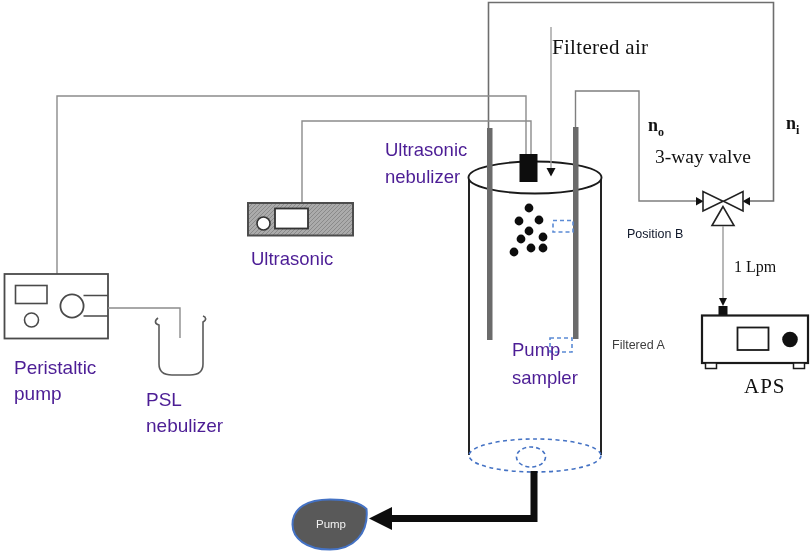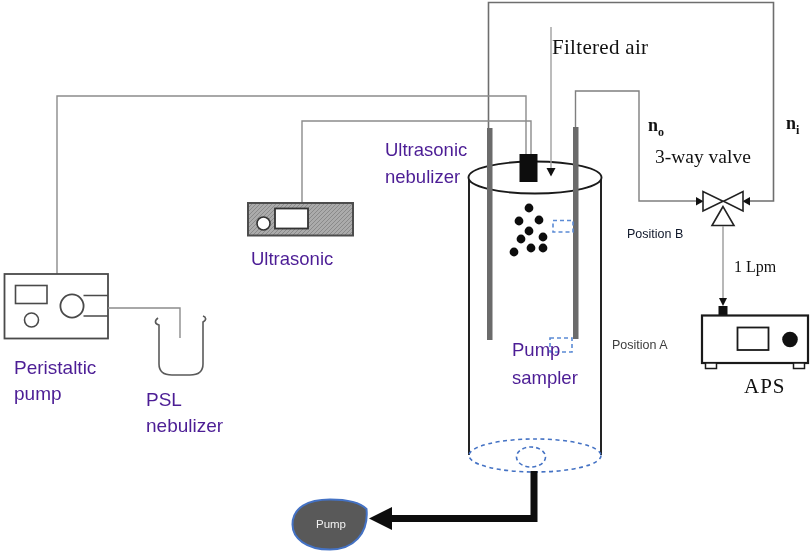--- a/index.html
+++ b/index.html
@@ -143,21 +143,21 @@
     <div>PSL</div>
     <div>nebulizer</div>
   </div>
 
   <div class="lbl sans lbl-mini">
     <div>Pump</div>
     <div>sampler</div>
   </div>
 
   <div class="lbl sans lbl-pos-b">Position B</div>
-  <div class="lbl sans lbl-pos-a">Position A</div>
+  <div class="lbl sans lbl-pos-a">Filtered A</div>
 
   <div class="lbl serif lbl-n lbl-n-out">
     <span>n</span><sub>o</sub>
   </div>
   <div class="lbl serif lbl-n lbl-n-in">
     <span>n</span><sub>i</sub>
   </div>
 
   <div class="lbl serif lbl-valve">3-way valve</div>
 

